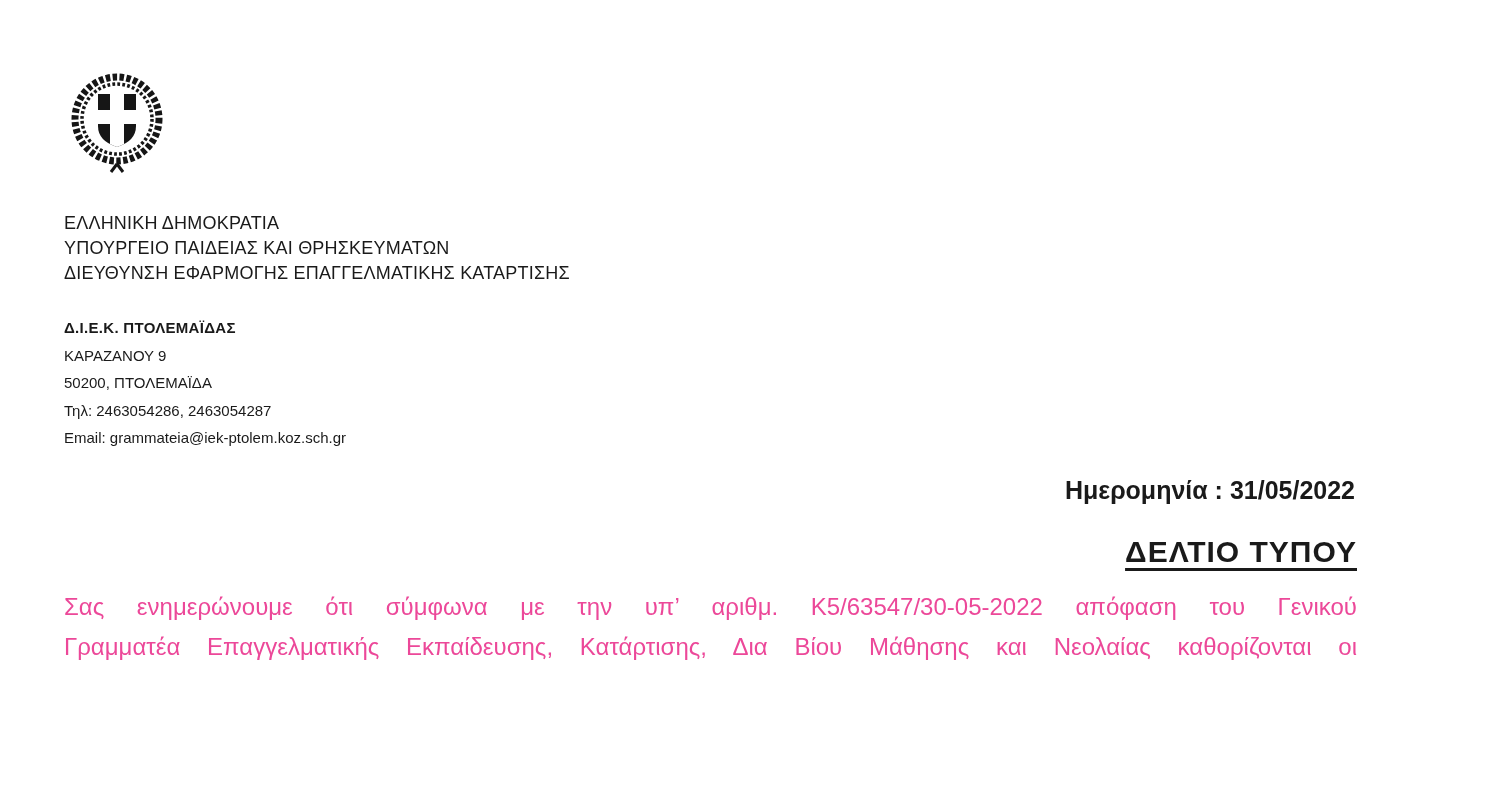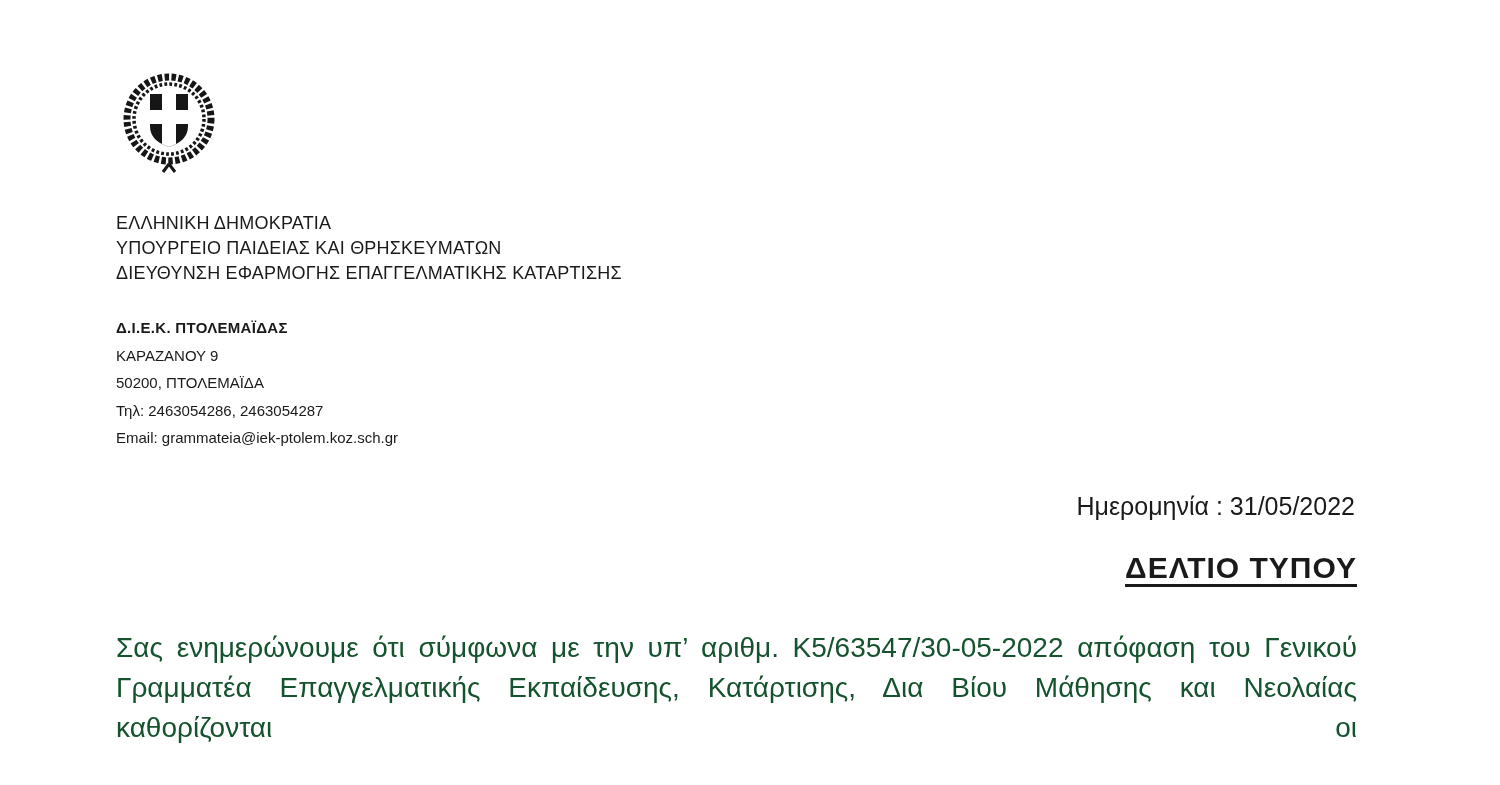--- a/index.html
+++ b/index.html
@@ -7,21 +7,21 @@
   .page {
     position: relative;
     width: 1500px;
     height: 785px;
     background: #ffffff;
     overflow: hidden;
     font-family: "Liberation Sans", "DejaVu Sans", sans-serif;
     color: #1a1a1a;
   }
   .content {
-    padding: 63px 143px 0 116px;
+    padding: 63px 143px 0 64px;
   }
   .logo {
     width: 102px;
     height: 112px;
     margin-left: 2px;
     margin-bottom: 36px;
     display: block;
   }
   .org-block {
     font-size: 18px;
@@ -33,38 +33,39 @@
     font-size: 15px;
     line-height: 27.5px;
   }
   .contact-name {
     font-weight: bold;
     letter-spacing: 0.3px;
   }
   .date-row {
     text-align: right;
     font-size: 25px;
-    margin-top: 40px;
+    margin-top: 24px;
     padding-right: 2px;
+    font-weight: bold;
   }
   .doc-title {
     text-align: right;
     font-size: 30px;
     font-weight: bold;
     letter-spacing: 1px;
     margin-top: 30px;
     text-decoration: underline;
     text-decoration-thickness: 3px;
     text-underline-offset: 6px;
   }
   .body-text {
-    margin-top: 43px;
-    font-size: 28px;
+    margin-top: 18px;
+    font-size: 24px;
     line-height: 40px;
-    color: #14532d;
+    color: #ec4899;
   }
   .body-line {
     text-align: justify;
     text-align-last: justify;
     white-space: normal;
   }
 </style>
 </head>
 <body>
 

